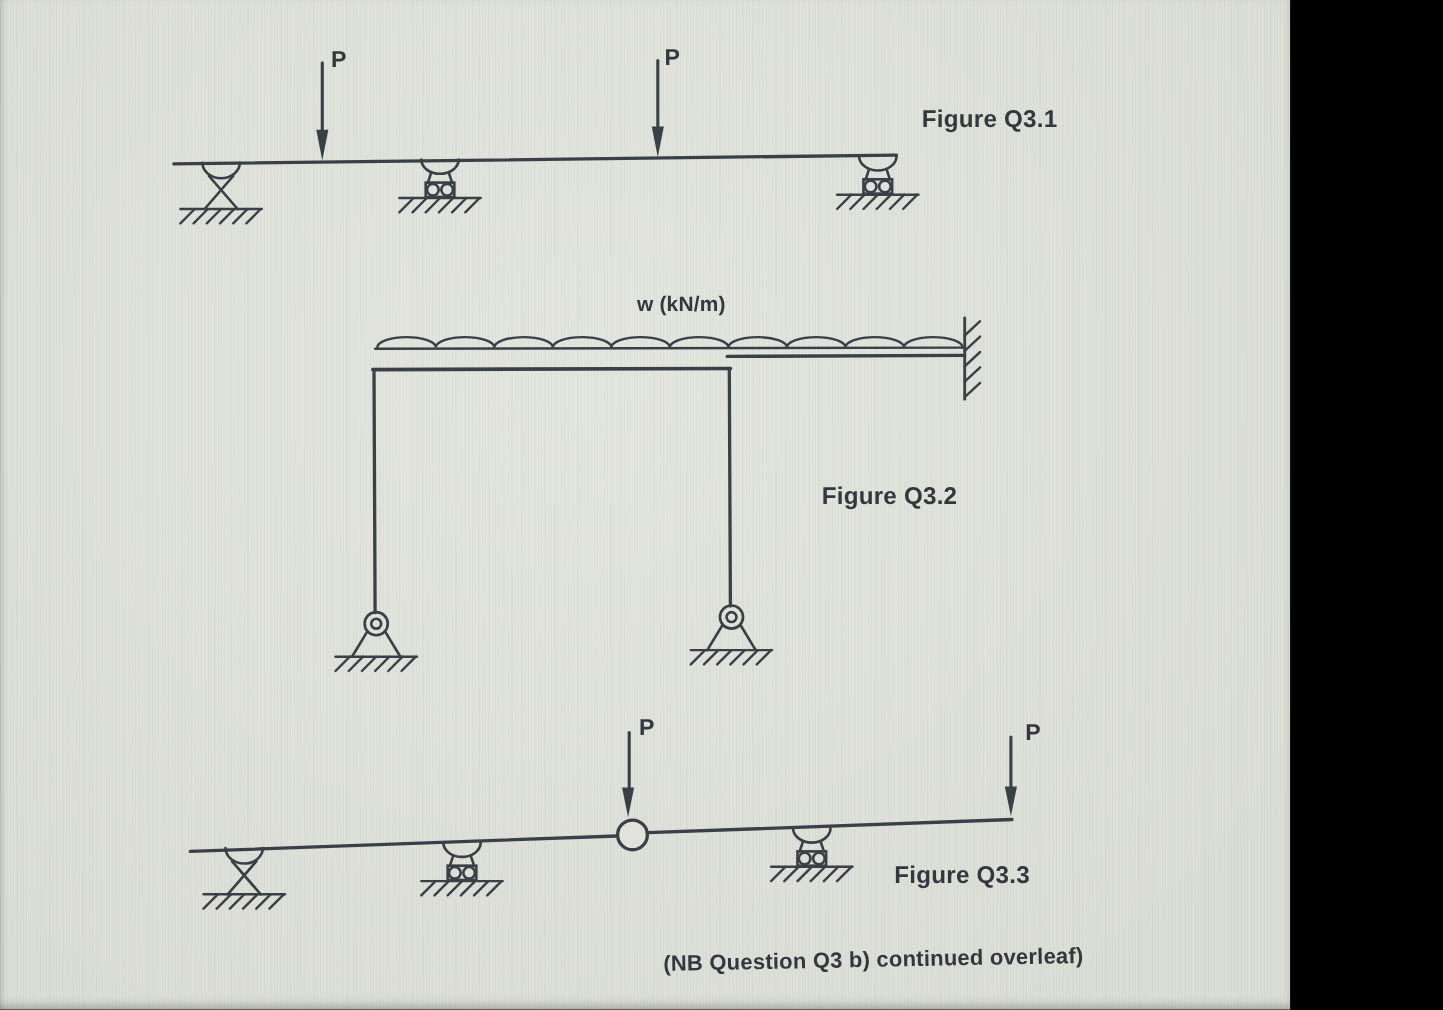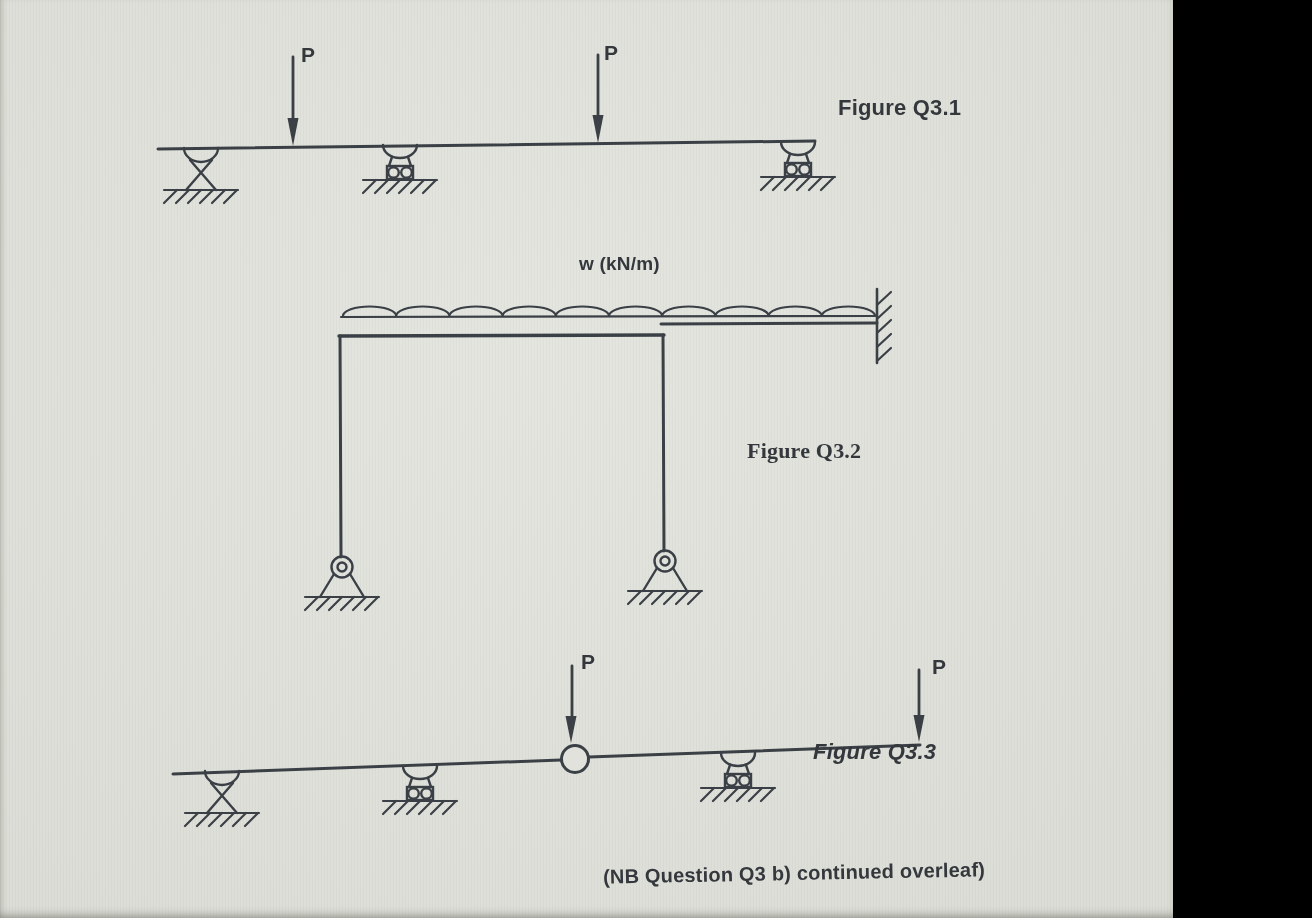--- a/index.html
+++ b/index.html
@@ -106,24 +106,24 @@
         <use href="#g-pin" x="222" y="771"></use>
         <use href="#g-roller" x="420" y="766"></use>
         <use href="#g-roller" x="738" y="753"></use>
       </g>
     </svg>
 
     <div class="lbl p-lbl" style="left:301px;top:43px;">P</div>
     <div class="lbl p-lbl" style="left:604px;top:41px;">P</div>
     <div class="lbl fig-lbl" style="left:838px;top:95px;">Figure Q3.1</div>
 
-    <div class="lbl w-lbl" style="left:579px;top:253px;text-align:center;">w (kN/m)</div>
-    <div class="lbl fig-lbl" style="left:747px;top:438px;font-family:Liberation Serif, serif;">Figure Q3.2</div>
+    <div class="lbl w-lbl" style="left:579px;top:267px;text-align:center;">w (kN/m)</div>
+    <div class="lbl fig-lbl" style="left:747px;top:438px;">Figure Q3.2</div>
 
     <div class="lbl p-lbl" style="left:581px;top:650px;">P</div>
     <div class="lbl p-lbl" style="left:932px;top:655px;">P</div>
-    <div class="lbl fig-lbl" style="left:813px;top:739px;font-style:italic;">Figure Q3.3</div>
+    <div class="lbl fig-lbl" style="left:813px;top:783px;">Figure Q3.3</div>
 
     <div class="lbl note-lbl" style="left:603px;top:862px;">(NB Question Q3 b) continued overleaf)</div>
   </div>
 
   <div id="black-right"></div>
 </div>
 
 </body></html>

